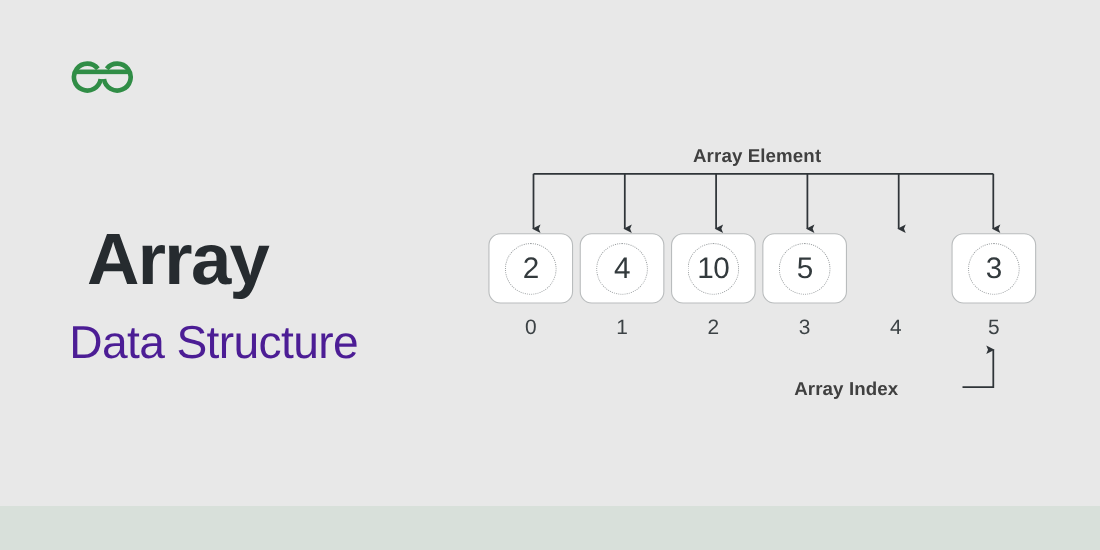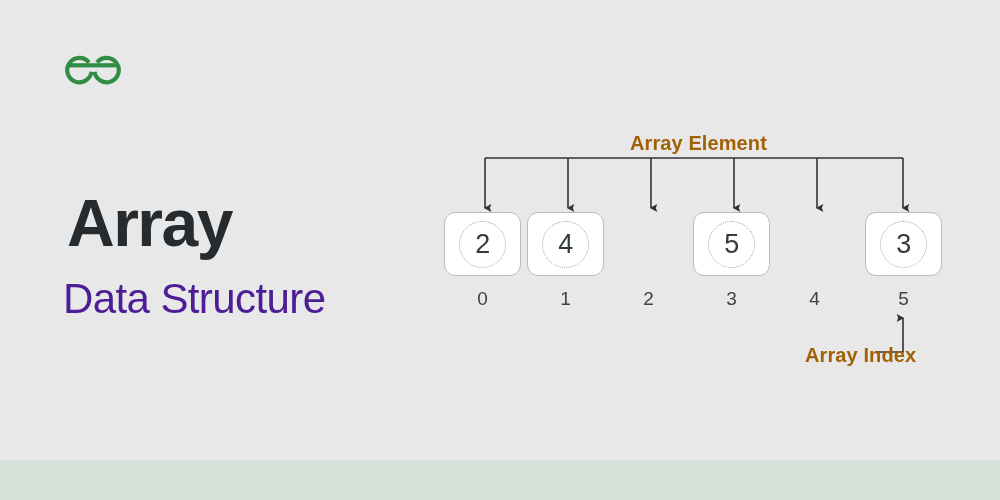--- a/index.html
+++ b/index.html
@@ -35,21 +35,21 @@
     left: 63px;
     top: 186px;
     width: 370px;
   }
   #title {
     font-size: 66px;
     font-weight: 800;
     letter-spacing: -1.5px;
     color: #262b2f;
     line-height: 1.0;
-    margin: 4px;
+    margin: 16px;
   }
   #subtitle {
     font-size: 42px;
     font-weight: 400;
     letter-spacing: -0.6px;
     color: #4c1d95;
     line-height: 1.0;
     margin: 22px 0 0 0;
   }
 
@@ -104,33 +104,33 @@
     width: 77px;
     text-align: center;
     font-size: 19px;
     font-weight: 400;
     color: #3c4245;
     line-height: 1;
   }
 
   .callout-label {
     position: absolute;
-    font-size: 20px;
+    font-size: 17px;
     font-weight: 700;
-    color: #a16207;
+    color: #404040;
     letter-spacing: 0.1px;
     line-height: 1;
     white-space: nowrap;
   }
   #label-array-element {
     left: 630px;
     top: 133px;
   }
   #label-array-index {
-    left: 805px;
+    left: 722px;
     top: 345px;
   }
 
   
   #footer-strip {
     position: absolute;
     left: 0;
     top: 460px;
     width: 1000px;
     height: 40px;
@@ -188,20 +188,25 @@
     <div class="cell" style="left:444px">
       <div class="cell-circle">
         <span class="cell-value">2</span>
       </div>
     </div>
     <div class="cell" style="left:527px">
       <div class="cell-circle">
         <span class="cell-value">4</span>
       </div>
     </div>
+    <div class="cell" style="left:610px">
+      <div class="cell-circle">
+        <span class="cell-value">10</span>
+      </div>
+    </div>
     <div class="cell" style="left:693px">
       <div class="cell-circle">
         <span class="cell-value">5</span>
       </div>
     </div>
     <div class="cell" style="left:865px">
       <div class="cell-circle">
         <span class="cell-value">3</span>
       </div>
     </div>

